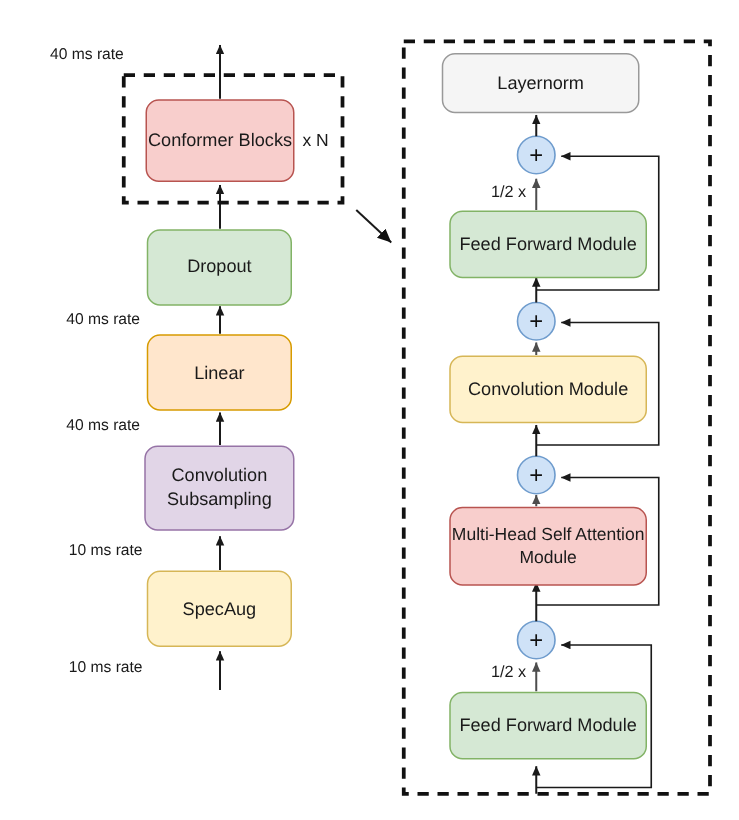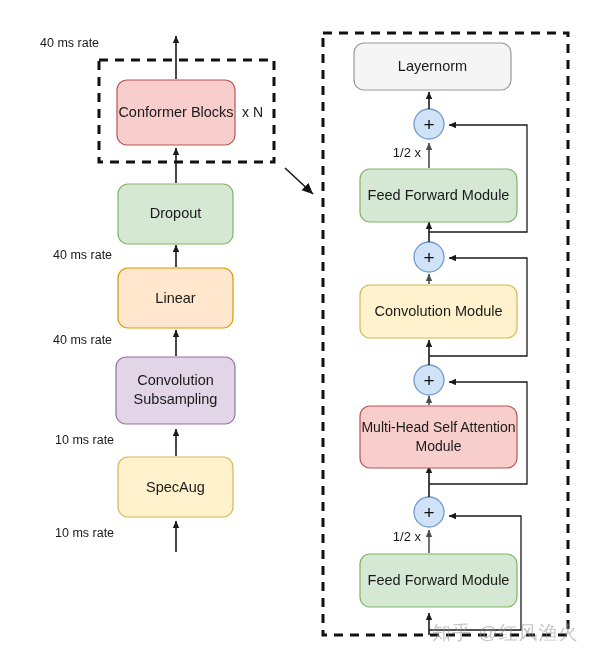--- a/index.html
+++ b/index.html
@@ -216,15 +216,14 @@
     <circle class="plus-circle" cx="429" cy="124" r="15"></circle>
     <text class="plus-sign" x="429" y="124.5">+</text>
 
     <line class="flow-line" x1="429" y1="109" x2="429" y2="92" marker-end="url(#arrowhead)"></line>
 
     <rect class="node-box" x="354" y="43" width="157" height="47" fill="#f5f5f5" stroke="#999999"></rect>
     <text class="node-label" x="432.5" y="67">Layernorm</text>
 
   </svg>
 
-  <div class="watermark" style="left:432px; top:620px;">知乎 @红风渔火</div>
 
 </div>
 
 </body></html>

